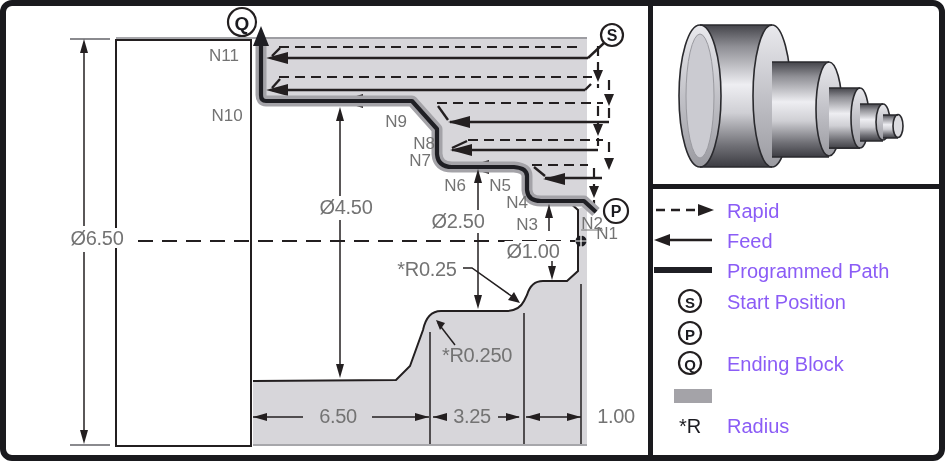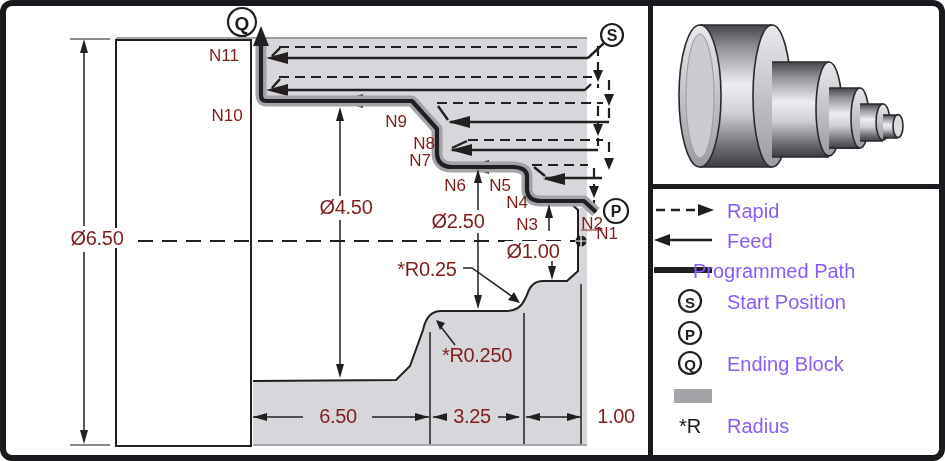--- a/index.html
+++ b/index.html
@@ -3,21 +3,21 @@
 <meta charset="utf-8">
 <style>
   html,body{margin:0;padding:0;background:#e8e8e8;}
   .stage{
     position:relative;width:945px;height:461px;background:#ffffff;
     font-family:"Liberation Sans", sans-serif;overflow:hidden;
   }
   .stage svg{position:absolute;left:0;top:0;}
   .lbl{
     position:absolute;transform:translate(-50%,-50%);
-    color:#7f1d1d;white-space:nowrap;line-height:1;
+    color:#737373;white-space:nowrap;line-height:1;
   }
   .dim{font-size:20px;letter-spacing:-0.3px;}
   .dim.bg{background:#ffffff;padding:0 2px;}
   .blk{font-size:17px;}
   .marker-letter{color:#1b1b20;font-size:16px;font-weight:bold;}
   .legend-label{
     position:absolute;transform:translate(0,-50%);
     color:#8b5cf6;font-size:20px;white-space:nowrap;line-height:1;
   }
   .legend-letter{
@@ -241,21 +241,21 @@
   <div class="lbl blk" style="left:396px;top:121px;">N9</div>
   <div class="lbl blk" style="left:227px;top:115px;">N10</div>
   <div class="lbl blk" style="left:224px;top:55px;">N11</div>
 
   <div class="lbl marker-letter" style="left:242px;top:23px;font-size:19px;">Q</div>
   <div class="lbl marker-letter" style="left:612px;top:36px;">S</div>
   <div class="lbl marker-letter" style="left:616px;top:212px;">P</div>
 
   <div class="legend-label" style="left:727px;top:211px;">Rapid</div>
   <div class="legend-label" style="left:727px;top:241px;">Feed</div>
-  <div class="legend-label" style="left:693px;top:271px;">Programmed Path</div>
+  <div class="legend-label" style="left:727px;top:271px;">Programmed Path</div>
   <div class="legend-label" style="left:727px;top:302px;">Start Position</div>
   <div class="legend-label" style="left:727px;top:364px;">Ending Block</div>
   <div class="legend-label" style="left:727px;top:426px;">Radius</div>
 
   <div class="legend-letter" style="left:690px;top:302px;">S</div>
   <div class="legend-letter" style="left:690px;top:334px;">P</div>
   <div class="legend-letter" style="left:690px;top:364px;">Q</div>
   <div class="legend-rsym" style="left:690px;top:426px;">*R</div>
 
 </div>

